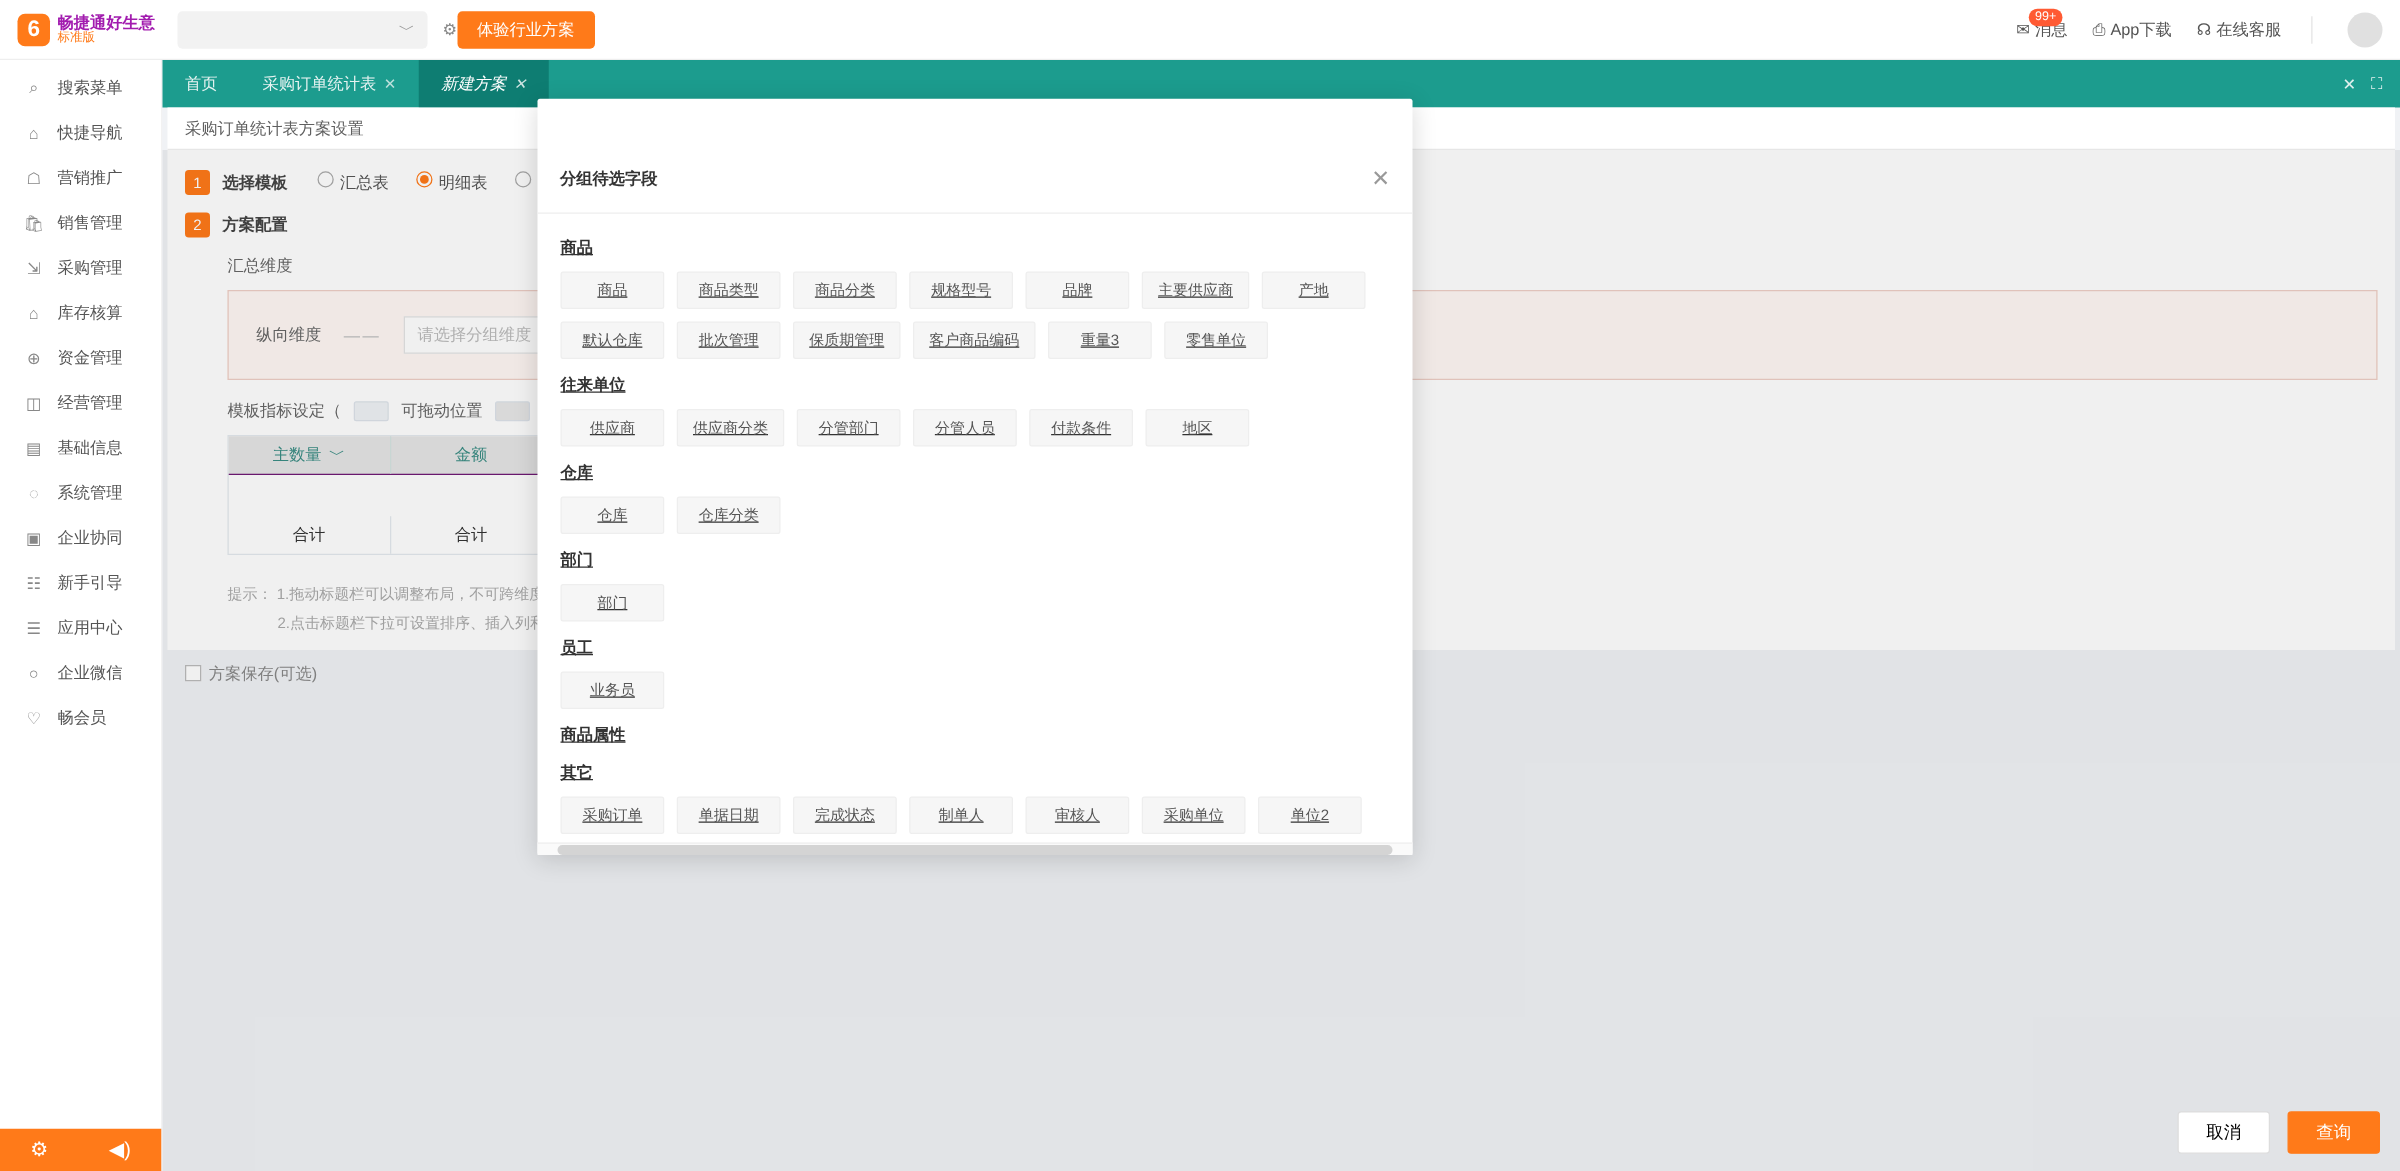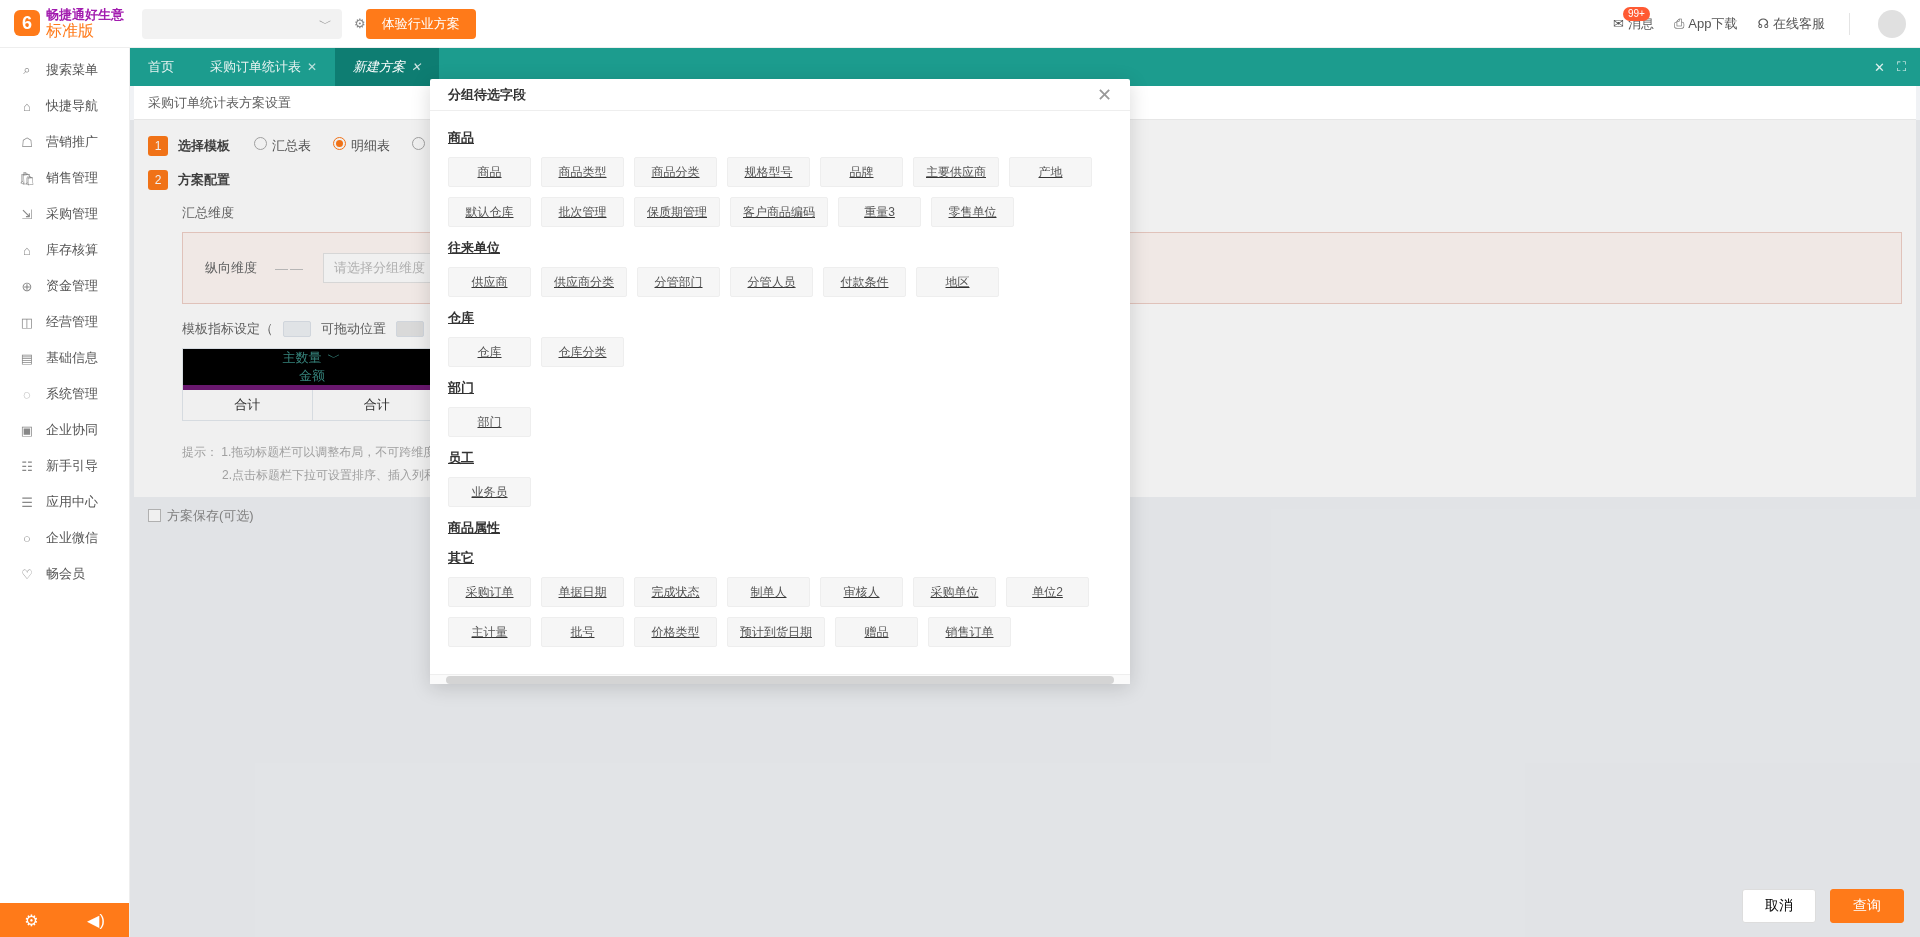--- a/index.html
+++ b/index.html
@@ -3,21 +3,21 @@
 <meta charset="utf-8">
 <style>
 * { box-sizing: border-box; margin: 0; padding: 0; }
 body { font-family: "Microsoft YaHei", "PingFang SC", sans-serif; font-size: 13px; color: #333; background: #f0f2f5; width: 1920px; height: 937px; overflow: hidden; position: relative; }
 
 .topbar { height: 48px; background: #fff; display: flex; align-items: center; padding: 0 14px; border-bottom: 1px solid #eee; }
 .logo-area { display: flex; align-items: center; gap: 6px; width: 118px; }
 .logo-glyph { width: 26px; height: 26px; background: #ff7a19; border-radius: 6px; display: flex; align-items: center; justify-content: center; color: #fff; font-weight: bold; font-size: 18px; }
 .logo-text { display: flex; flex-direction: column; line-height: 1.1; }
 .logo-text .name { color: #a21caf; font-weight: 600; font-size: 13px; }
-.logo-text .edition { color: #ff7a19; font-size: 16px; }
+.logo-text .edition { color: #ff7a19; font-size: 10px; }
 .company-select { width: 200px; height: 30px; background: #f2f2f2; border-radius: 4px; margin-left: 10px; display: flex; align-items: center; justify-content: flex-end; padding: 0 10px; color: #999; }
 .gear { margin-left: 12px; color: #888; }
 .btn-primary { background: #ff7a19; color: #fff; border: none; border-radius: 4px; height: 30px; padding: 0 16px; cursor: pointer; font-size: 13px; }
 .topbar-spacer { flex: 1; }
 .top-actions { display: flex; align-items: center; gap: 20px; color: #555; }
 .top-act { display: flex; align-items: center; gap: 4px; cursor: pointer; position: relative; }
 .badge-pill { position: absolute; top: -8px; left: 10px; background: #ff5a33; color: #fff; font-size: 10px; border-radius: 8px; padding: 0 5px; line-height: 14px; }
 .avatar { width: 28px; height: 28px; background: #e0e0e0; border-radius: 50%; margin-left: 4px; }
 .vdiv { width: 1px; height: 22px; background: #e4e4e4; margin: 0 4px; }
 
@@ -50,38 +50,38 @@
 .config-block { padding-left: 34px; }
 .cfg-title-sm { color: #666; margin-bottom: 10px; }
 .cfg-box { border: 1px solid #efcfc6; background: #fff7f4; padding: 20px 22px; display: flex; align-items: center; gap: 18px; margin-bottom: 16px; }
 .cfg-label { color: #666; }
 .dash { color: #bbb; letter-spacing: 2px; }
 .ph-input { width: 240px; height: 30px; border: 1px solid #e4e4e4; background: #fff; display: flex; align-items: center; padding: 0 10px; color: #bbb; }
 .legend-row { display: flex; align-items: center; gap: 6px; color: #666; margin-bottom: 10px; }
 .chip { display: inline-block; width: 28px; height: 16px; background: #eef2f5; border: 1px solid #dde3ea; border-radius: 2px; margin: 0 4px; }
 .chip.gray { background: #e7e7e7; }
 .data-table { border: 1px solid #e4e9ee; width: 260px; }
-.dt-head { background: #000000; border-bottom: 5px solid #701a75; display: flex; flex-direction: column; }
+.dt-head { background: #e5e5e5; border-bottom: 1px solid #701a75; display: flex; }
 .dt-head .cell { flex: 1; text-align: center; height: 30px; display: flex; align-items: center; justify-content: center; border-right: 1px solid #d5e4e1; color: #3a8d84; gap: 6px; }
 .dt-head .cell:last-child { border-right: none; }
 .dt-caption { color: #3a8d84; font-size: 12px; padding: 6px 10px; border-bottom: 1px solid #e4e9ee; }
 .dt-row { display: flex; }
-.dt-row .cell { flex: 1; text-align: center; height: 30px; display: flex; align-items: center; justify-content: center; border-right: 1px solid #e4e9ee; }
+.dt-row .cell { flex: 1; text-align: center; height: 30px; display: flex; align-items: center; justify-content: center; border-right: 1px solid #e4e9ee; margin-top: 33px; }
 .dt-row .cell:last-child { border-right: none; }
 .hints { margin-top: 20px; color: #aaa; font-size: 12px; line-height: 1.9; }
 .save-row { display: flex; align-items: center; gap: 6px; padding: 10px 14px; color: #888; }
 .chk { width: 13px; height: 13px; border: 1px solid #bbb; background: #fff; }
 
 .footer-btns { position: absolute; right: 16px; bottom: 14px; display: flex; gap: 14px; }
 .btn { height: 34px; padding: 0 22px; border-radius: 3px; border: 1px solid #ddd; background: #fff; cursor: pointer; font-size: 14px; }
 .btn.primary { background: #ff7a19; border-color: #ff7a19; color: #fff; }
 
 .overlay { position: absolute; inset: 0; background: rgba(0,0,0,0.06); }
 .modal { position: absolute; left: 430px; top: 79px; width: 700px; height: 605px; background: #fff; box-shadow: 0 4px 20px rgba(0,0,0,.15); display: flex; flex-direction: column; border-radius: 2px; }
-.modal-head { height: 32px; display: flex; align-items: center; padding: 0 18px; border-bottom: 1px solid #eee; justify-content: space-between; }
+.modal-head { height: 56px; display: flex; align-items: center; padding: 0 18px; border-bottom: 1px solid #eee; justify-content: space-between; margin-top: 36px; }
 .modal-title { font-weight: 600; color: #333; }
 .modal-close { font-size: 18px; color: #999; cursor: pointer; }
 .modal-body { flex: 1; overflow-y: auto; padding: 6px 18px 8px; position: relative; text-decoration: underline; }
 .modal-body::-webkit-scrollbar { width: 10px; }
 .modal-body::-webkit-scrollbar-thumb { background: #d4d4d4; border-radius: 4px; }
 .modal-hscroll { height: 10px; border-top: 1px solid #eee; background: #fafafa; position: relative; }
 .modal-hscroll::after { content: ''; position: absolute; left: 16px; right: 16px; top: 1px; height: 8px; background: #d4d4d4; border-radius: 4px; }
 .field-group-title { font-weight: 600; color: #333; margin: 12px 0 10px; }
 .field-grid { display: flex; flex-wrap: wrap; gap: 10px; }
 .field-btn { min-width: 83px; height: 30px; padding: 0 12px; background: #f6f6f6; border: 1px solid #eee; border-radius: 2px; display: flex; align-items: center; justify-content: center; color: #555; cursor: pointer; font-size: 12px; white-space: nowrap; }

